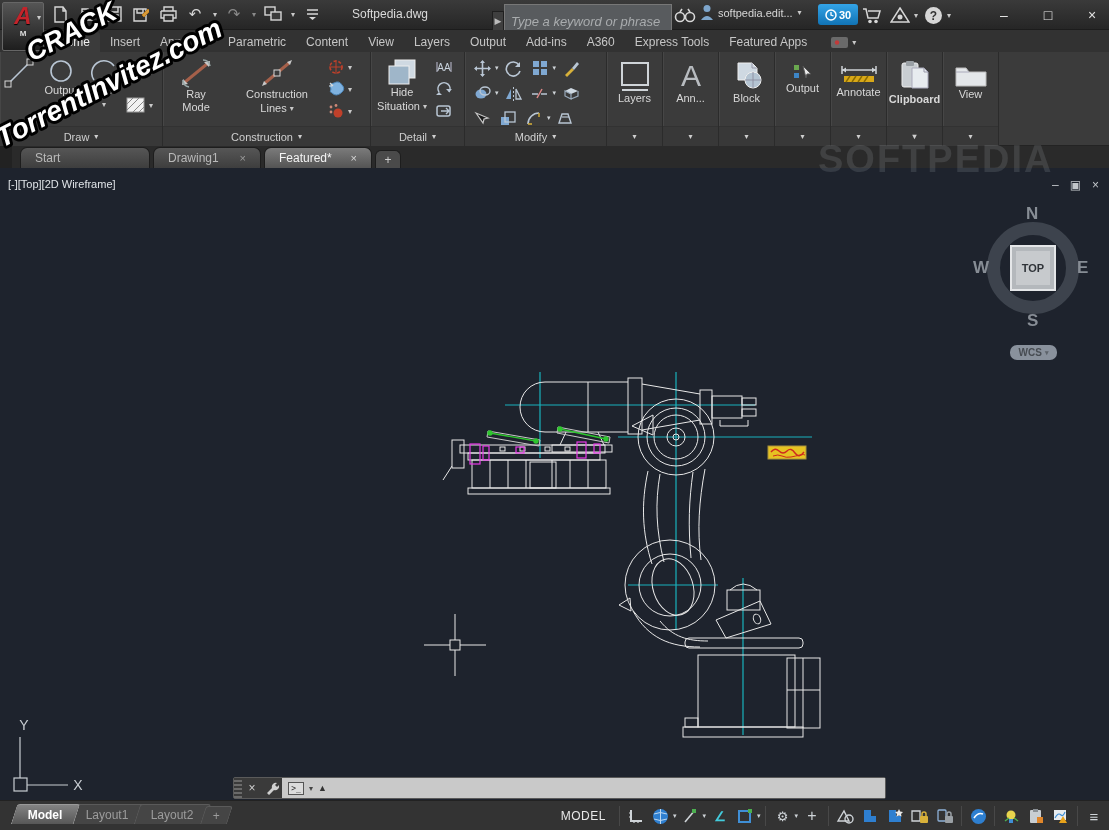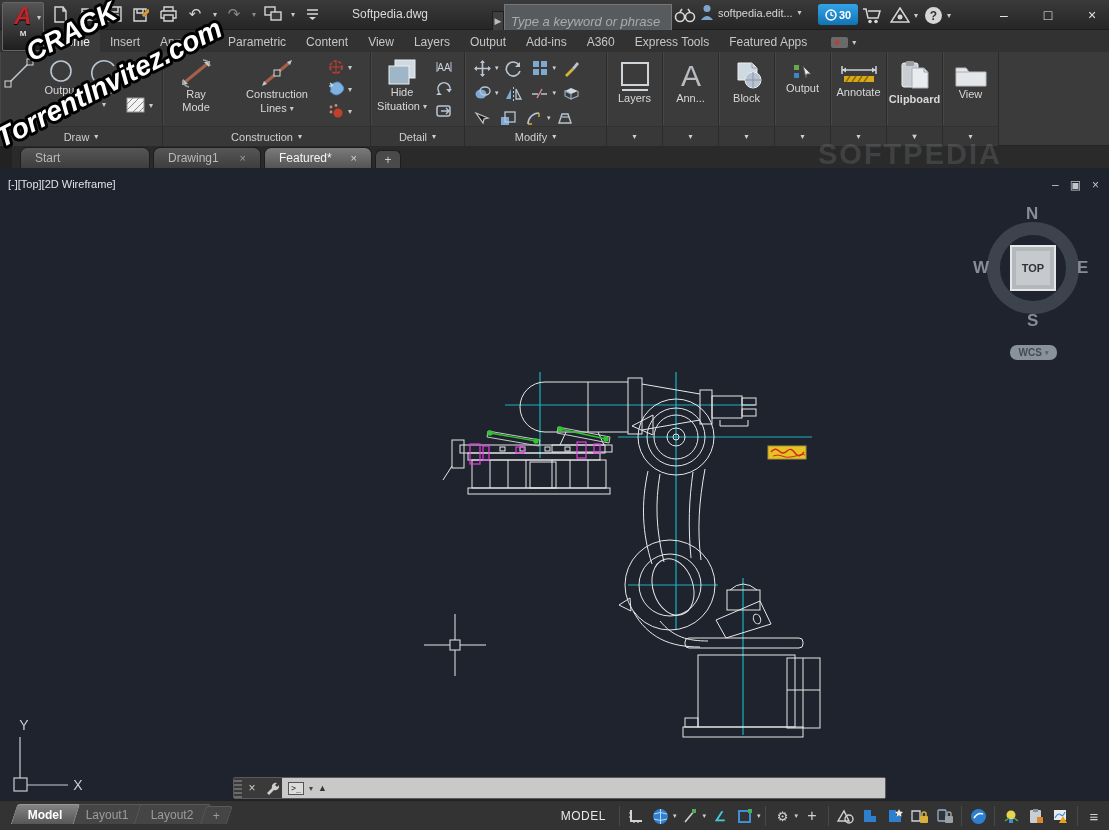--- a/index.html
+++ b/index.html
@@ -56,21 +56,21 @@
   .panel-footer { position:absolute; left:0; right:0; bottom:0; height:20px; background:#383838;
     border-top:1px solid #323232; display:flex; align-items:center; justify-content:center;
     gap:5px; color:#cfcfcf; font-size:11px; cursor:pointer; }
   .pf-caret { color:#cfcfcf; font-size:8px; }
   .pcontent { position:absolute; left:0; top:0; right:0; height:74px; display:flex; }
   .bigbtn { display:flex; flex-direction:column; align-items:center; justify-content:flex-start;
     padding-top:6px; color:#d8d8d8; font-size:11px; line-height:13px; cursor:pointer; text-align:center; }
   .bigbtn .bcaret { font-size:8px; color:#c9c9c9; margin-top:1px; }
   .minicol { display:flex; flex-direction:column; justify-content:space-around; padding:4px 2px; }
   .minirow { display:flex; align-items:center; gap:2px; cursor:pointer; }
-  .softpedia-wm { position:absolute; left:818px; top:86px; font-size:29px; font-weight:bold;
+  .softpedia-wm { position:absolute; left:818px; top:86px; font-size:38px; font-weight:bold;
     letter-spacing:2px; color:rgba(200,205,210,0.14); z-index:5; pointer-events:none; }
 
   
   .filetabs { position:absolute; left:12px; top:146px; width:1109px; height:22px; background:#2a2a2a;
     display:flex; align-items:flex-end; padding-left:8px; }
   .ftab { height:21px; display:flex; align-items:center; gap:18px; padding:0 14px;
     border-radius:7px 7px 0 0; border:1px solid #1d1d1d; border-bottom:none; font-size:12px;
     margin-right:3px; cursor:pointer; }
   .ftab-start { width:130px; background:linear-gradient(#565656,#3e3e3e); color:#b9b9b9; }
   .ftab-inactive { width:108px; background:linear-gradient(#565656,#3e3e3e); color:#b9b9b9; justify-content:space-between; }

